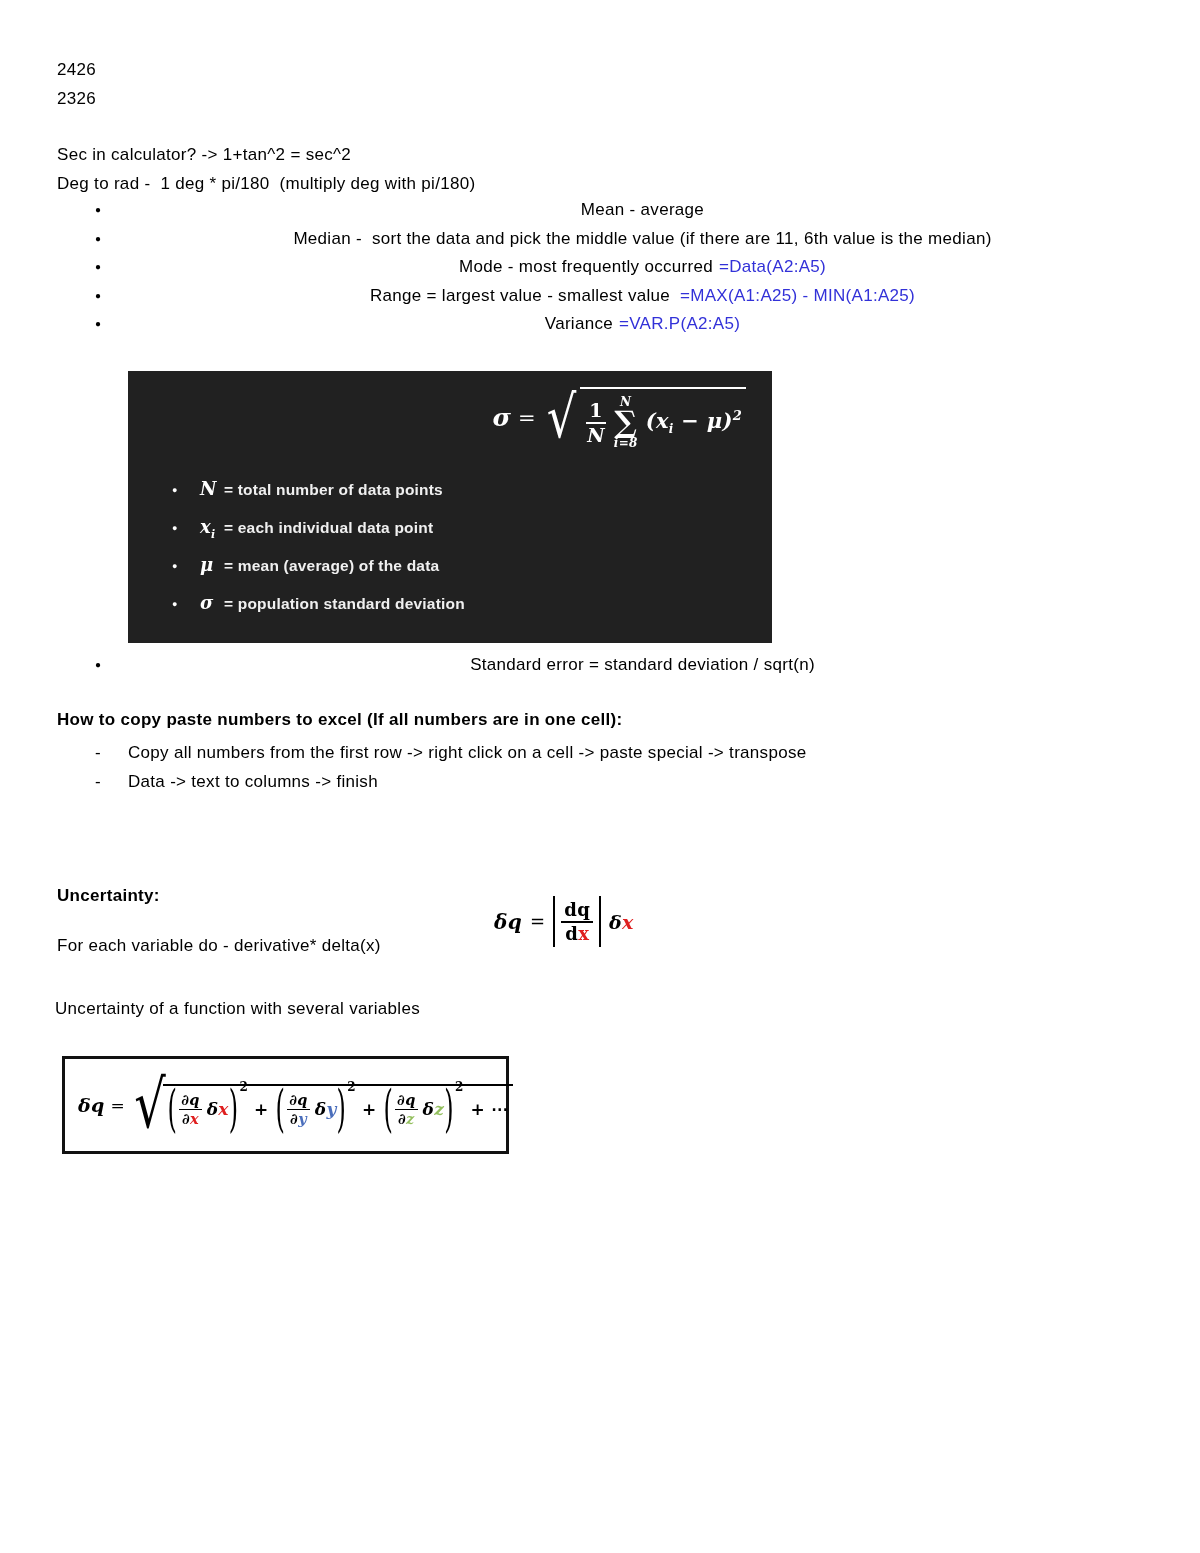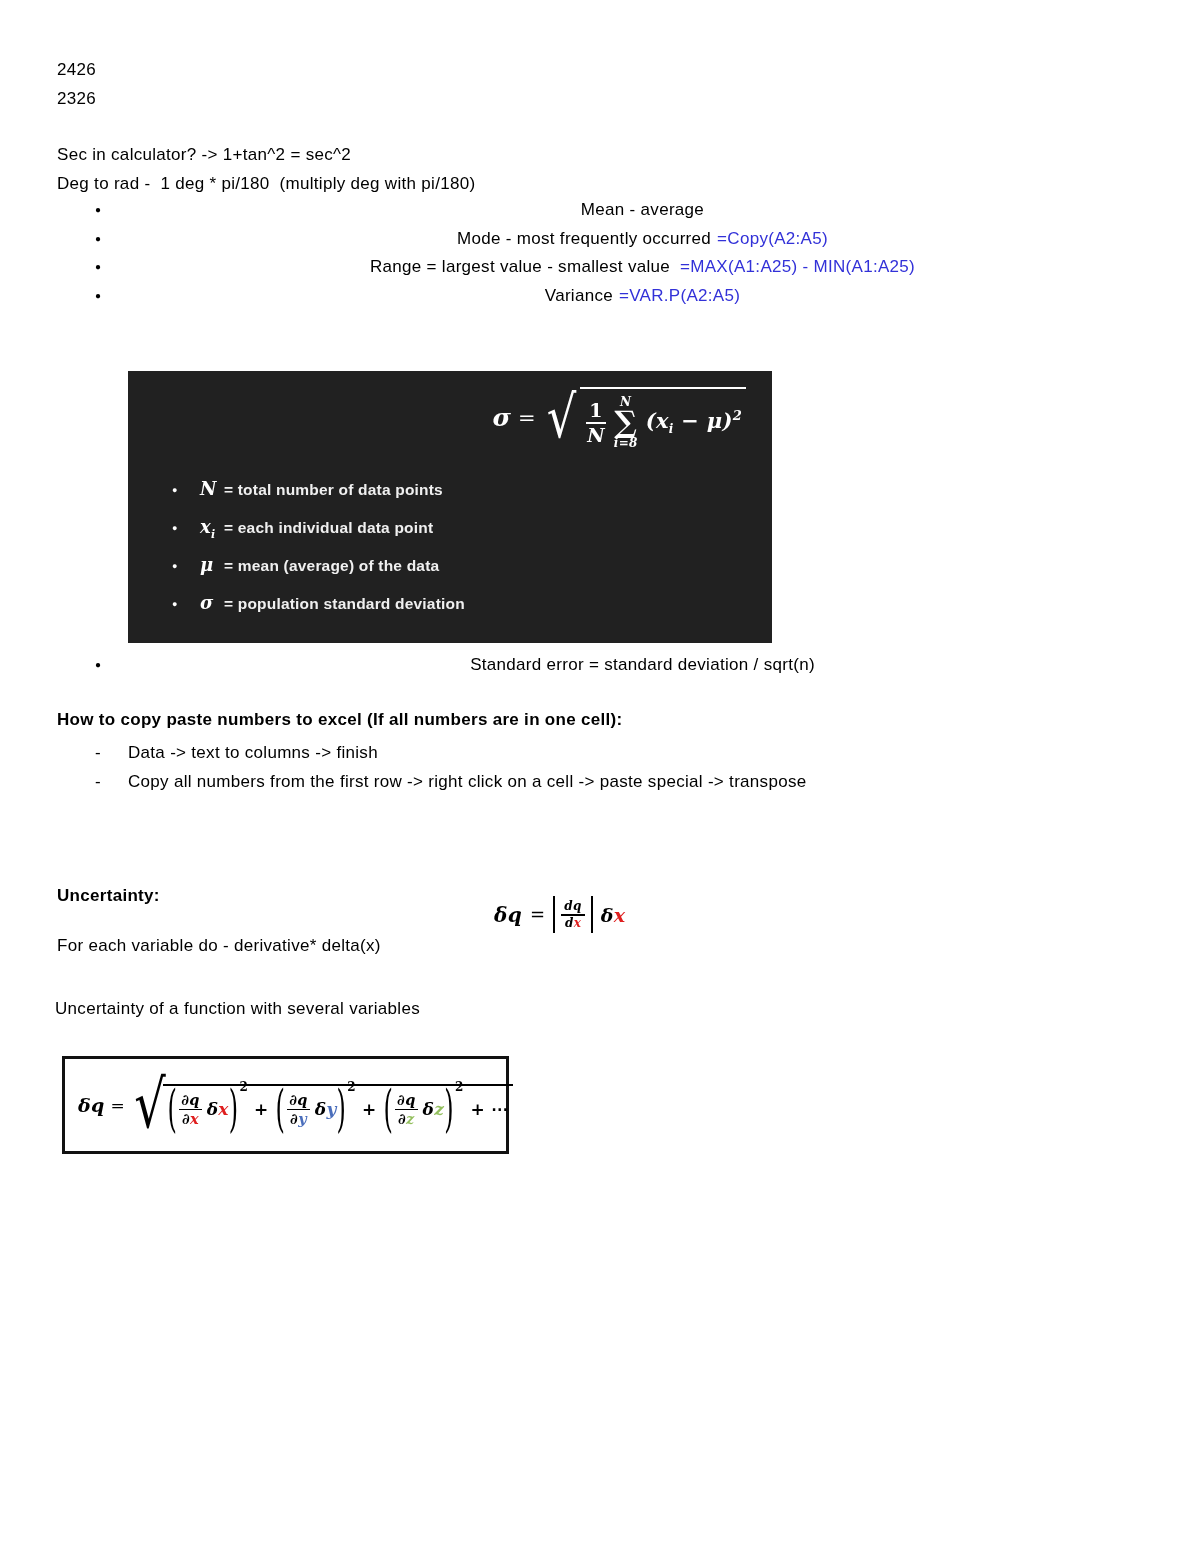--- a/index.html
+++ b/index.html
@@ -80,21 +80,21 @@
   .single-formula {
     display:flex; align-items:center; gap:8px;
     font-family:"DejaVu Serif","Liberation Serif",serif; font-weight:bold;
   }
   .single-formula .lhs { font-size:20px; font-style:italic; }
   .single-formula .eq { font-size:18px; font-weight:normal; }
   .abs-bars {
     border-left:2.5px solid #000; border-right:2.5px solid #000;
     padding:3px 6px; display:inline-flex; align-items:center;
   }
-  .single-formula .frac { font-size:12px; font-style:italic; }
+  .single-formula .frac { font-size:18px; }
   .single-formula .frac .num { border-bottom:2px solid #000; }
   .single-formula .tail { font-size:19px; font-style:italic; }
   .vx { color:var(--math-red); }
   .vy { color:var(--math-blue); }
   .vz { color:var(--math-green); }
 
   
   .multi-box {
     position:absolute; left:62px; top:1056px; width:447px; height:98px;
     border:3px solid #111; display:flex; align-items:center; padding-left:13px;
@@ -129,21 +129,22 @@
   <p class="line">2326</p>
 </div>
 
 <div class="abs" style="left:57px; top:141px;">
   <p class="line">Sec in calculator? -&gt; 1+tan^2 = sec^2</p>
   <p class="line"><span class="plain">Deg to rad -  1 deg * pi/180</span><span class="plain gap-lg">(multiply deg with pi/180)</span></p>
 </div>
 
 <ul class="dotlist abs" style="left:57px; top:196px; width:1100px;">
   <li><span class="plain">Mean - average</span></li>
-  <li><span class="plain">Mode - most frequently occurred</span><span class="formula-blue gap-sm">=Copy(A2:A5)</span></li>
+  <li><span class="plain">Median -  sort the data and pick the middle value (if there are 11, 6th value is the median)</span></li>
+  <li><span class="plain">Mode - most frequently occurred</span><span class="formula-blue gap-sm">=Data(A2:A5)</span></li>
   <li><span class="plain">Range = largest value - smallest value</span><span class="formula-blue gap-lg">=MAX(A1:A25) - MIN(A1:A25)</span></li>
   <li><span class="plain">Variance</span><span class="formula-blue gap-sm">=VAR.P(A2:A5)</span></li>
 </ul>
 
 <div class="sigma-box">
   <div class="sigma-formula">
     <span class="lhs mi">σ</span>
     <span class="eq">=</span>
     <span class="sqrt-sign-w">√</span>
     <span class="sqrt-content">
@@ -178,22 +179,22 @@
       </li>
   </ul>
 </div>
 
 <ul class="dotlist abs" style="left:57px; top:651px; width:1100px;">
   <li><span class="plain">Standard error = standard deviation / sqrt(n)</span></li>
 </ul>
 
 <p class="line bold abs" style="left:57px; top:706px;">How to copy paste numbers to excel (If all numbers are in one cell):</p>
 <ul class="dashlist abs" style="left:57px; top:738px; width:1100px;">
+  <li><span class="plain">Copy all numbers from the first row -&gt; right click on a cell -&gt; paste special -&gt; transpose</span></li>
   <li><span class="plain">Data -&gt; text to columns -&gt; finish</span></li>
-  <li><span class="plain">Copy all numbers from the first row -&gt; right click on a cell -&gt; paste special -&gt; transpose</span></li>
 </ul>
 
 <p class="line bold abs" style="left:57px; top:882px;">Uncertainty:</p>
 
 <div class="single-formula abs" style="left:494px; top:896px;">
   <span class="lhs">δq</span>
   <span class="eq">=</span>
   <span class="abs-bars">
     <span class="frac">
       <span class="num">dq</span>

